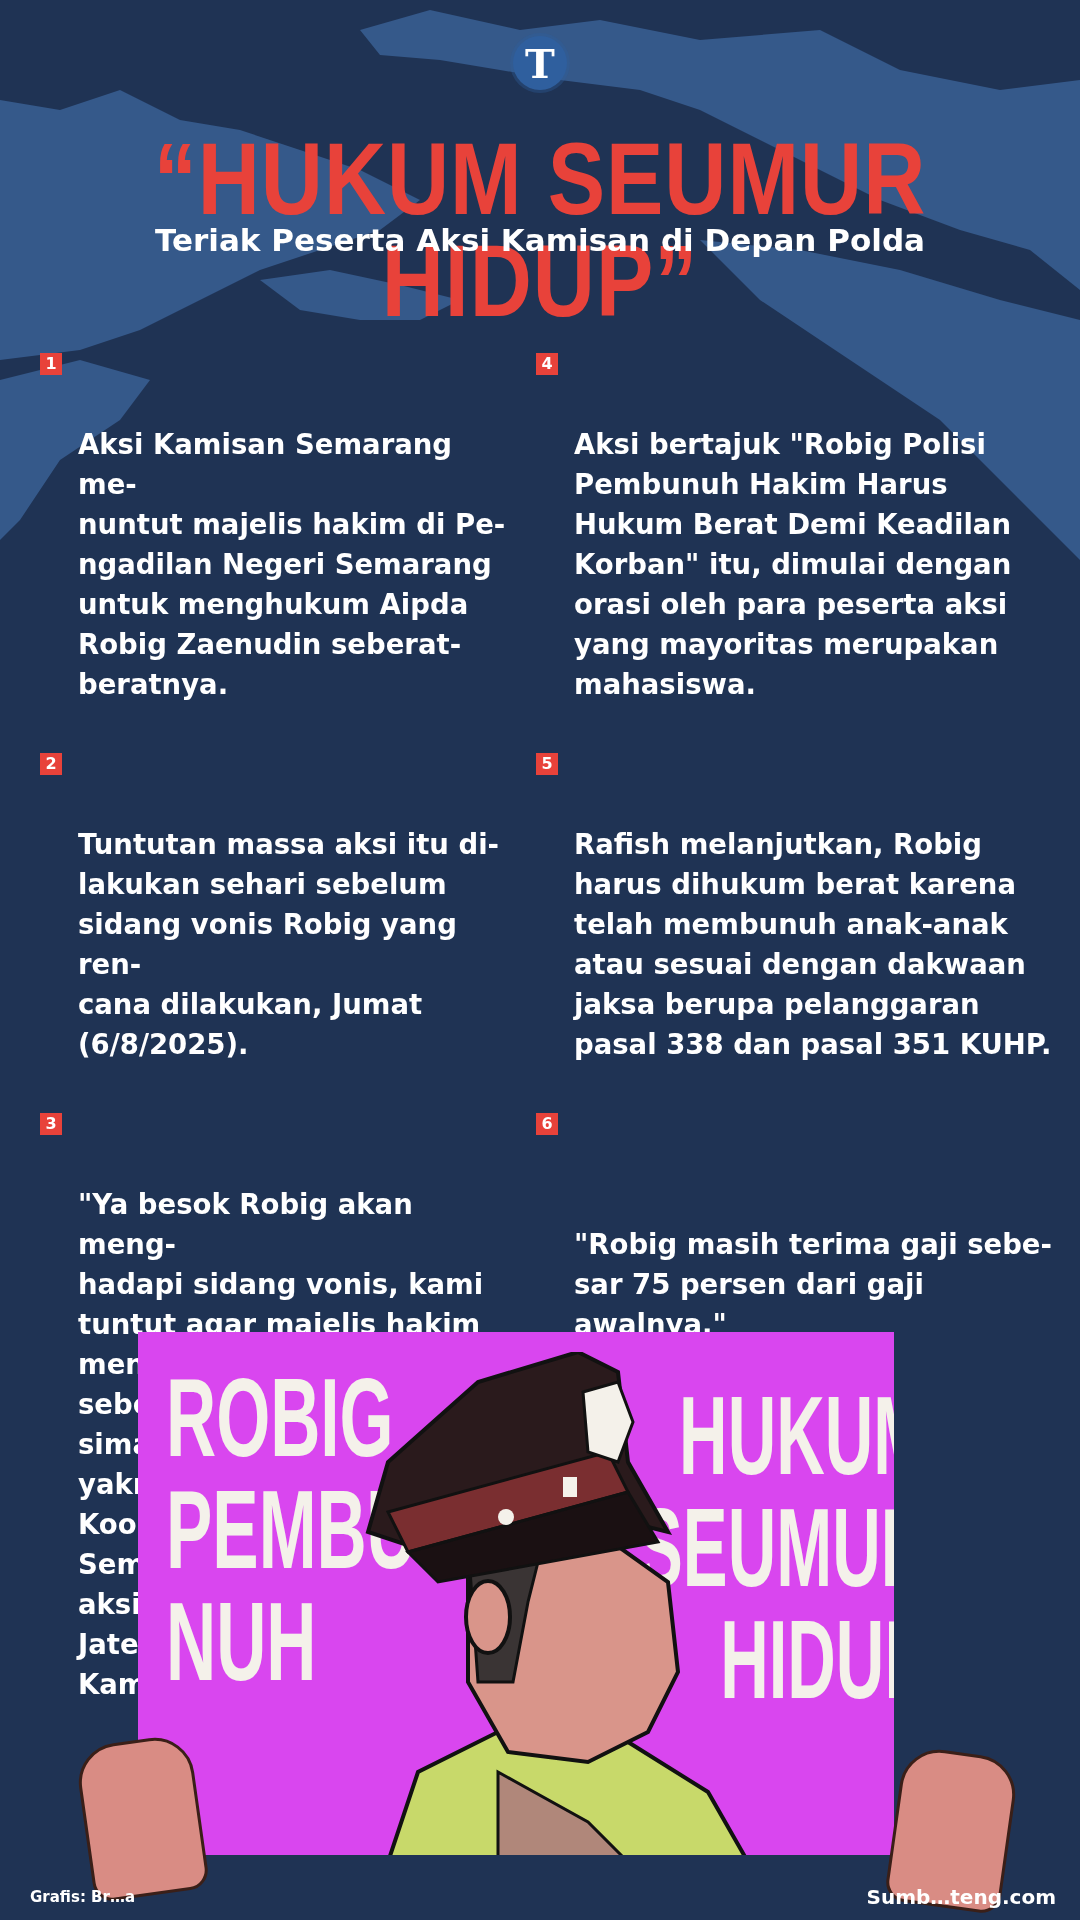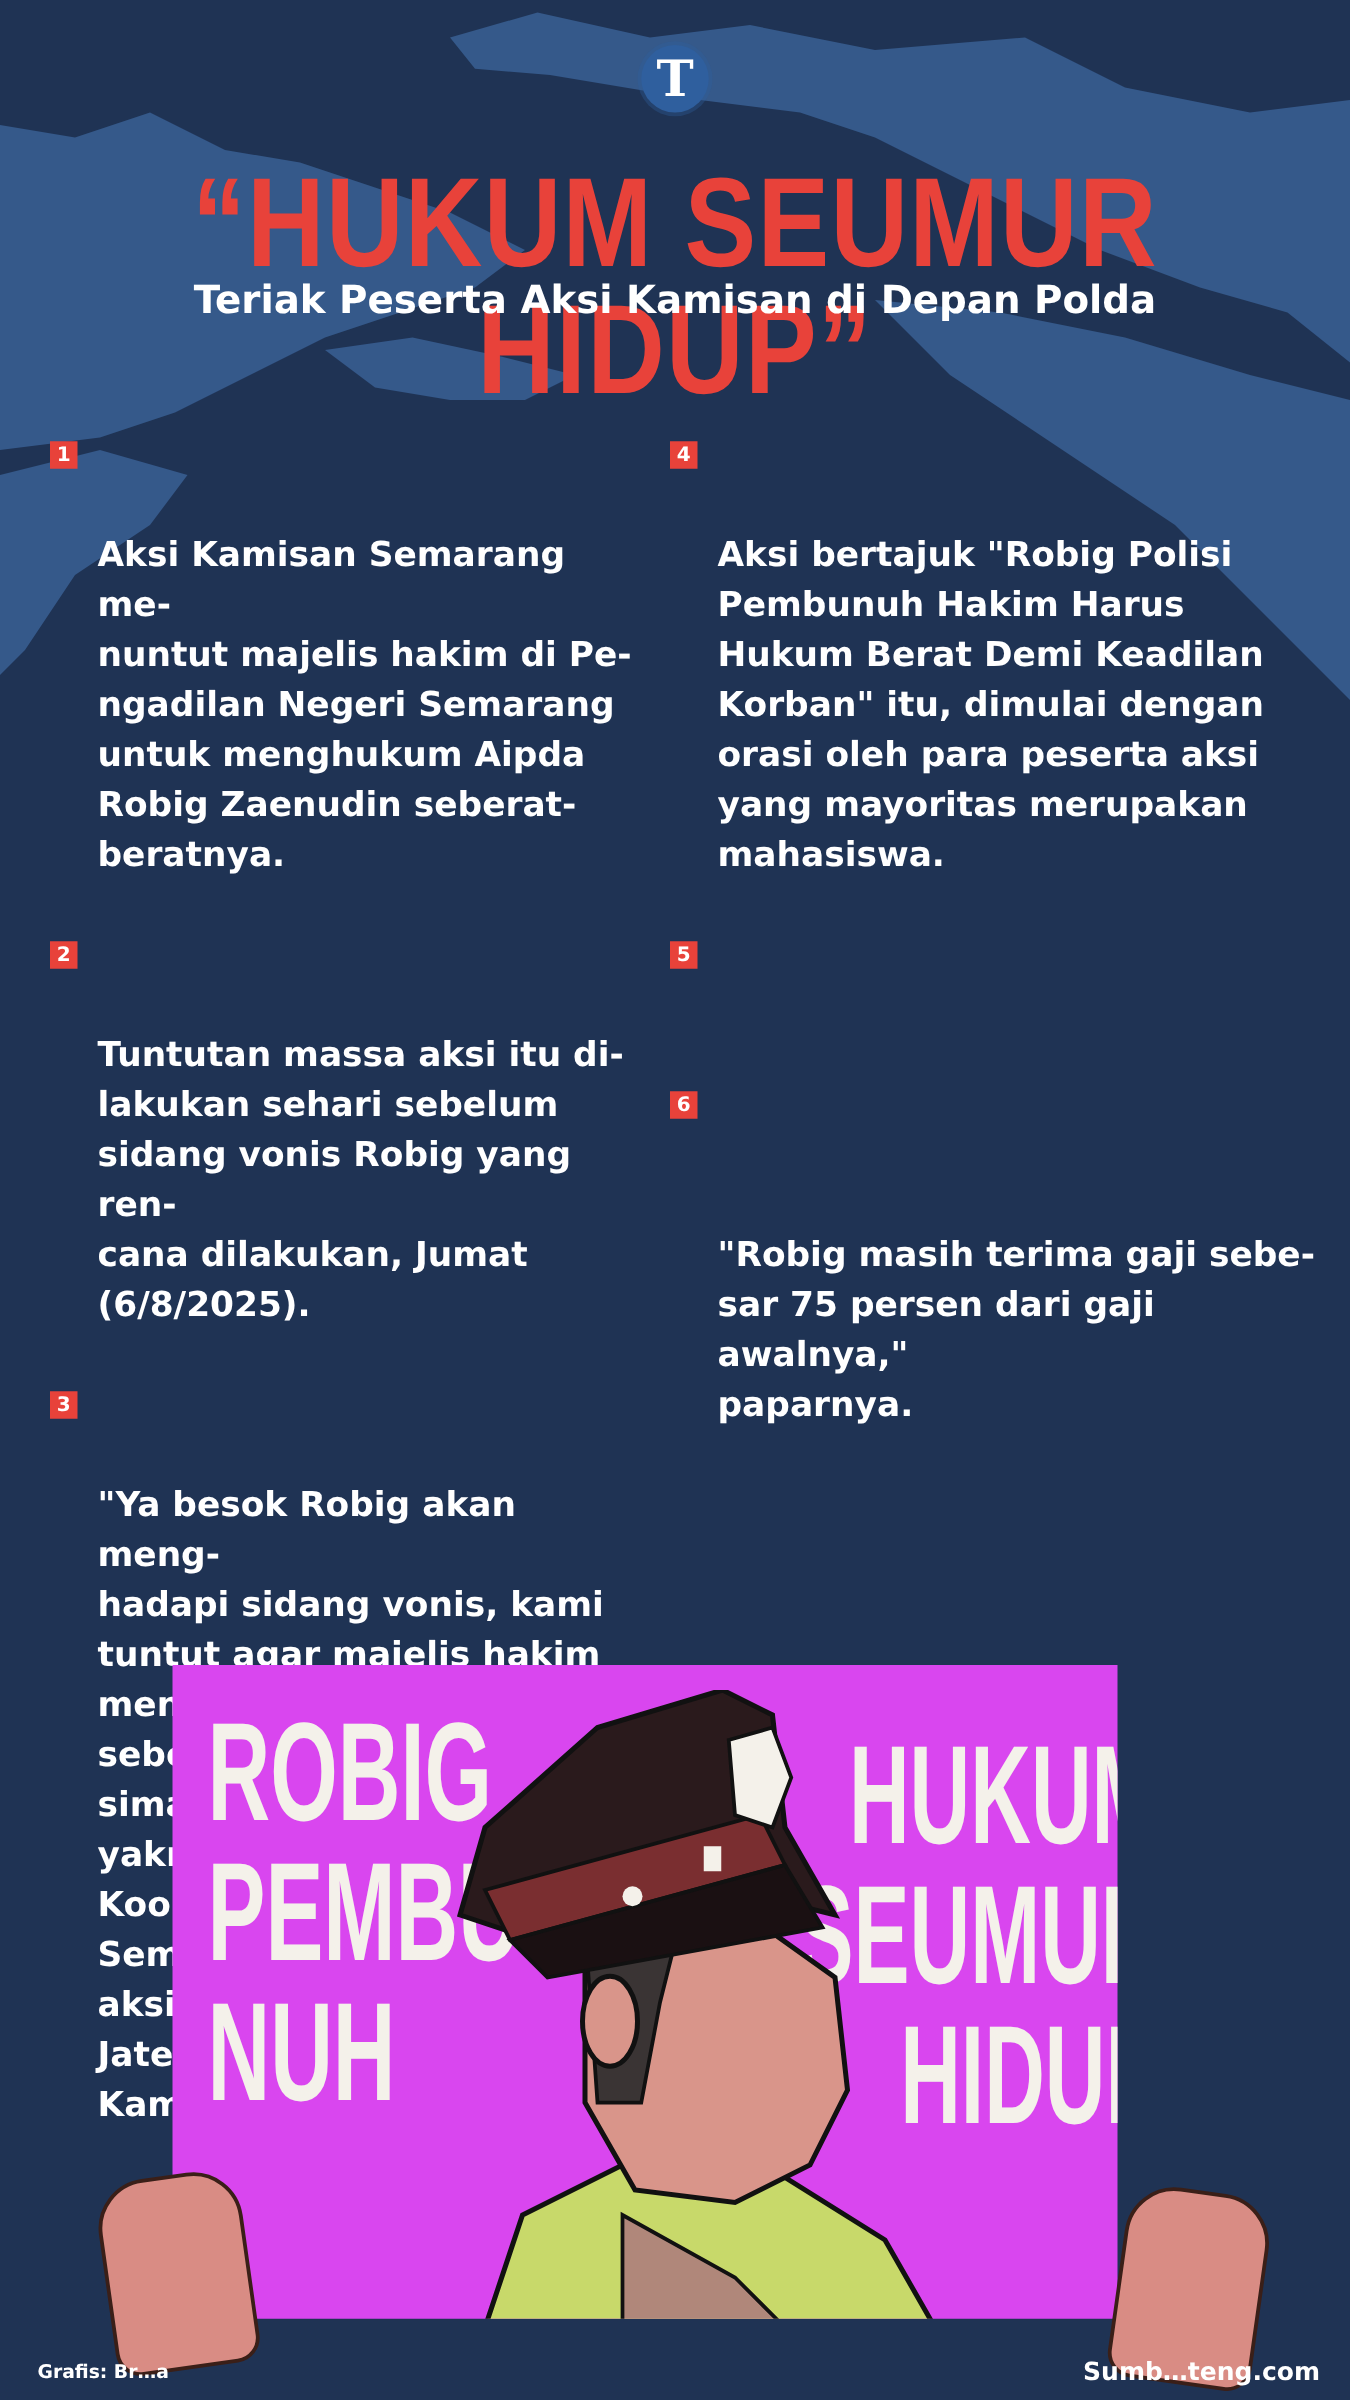--- a/index.html
+++ b/index.html
@@ -85,20 +85,26 @@
     <span>Aksi bertajuk "Robig Polisi
 Pembunuh Hakim Harus
 Hukum Berat Demi Keadilan
 Korban" itu, dimulai dengan
 orasi oleh para peserta aksi
 yang mayoritas merupakan
 mahasiswa.</span>
   </div>
   <div class="item">
     <span class="badge">5</span>
+    <span>Rafish melanjutkan, Robig
+harus dihukum berat karena
+telah membunuh anak-anak
+atau sesuai dengan dakwaan
+jaksa berupa pelanggaran
+pasal 338 dan pasal 351 KUHP.</span>
   </div>
   <div class="item">
     <span class="badge">6</span>
     <span class="extra">"Robig masih terima gaji sebe-
 sar 75 persen dari gaji awalnya,"
 paparnya.</span>
   </div>
 </div>
 
 <div class="poster">

